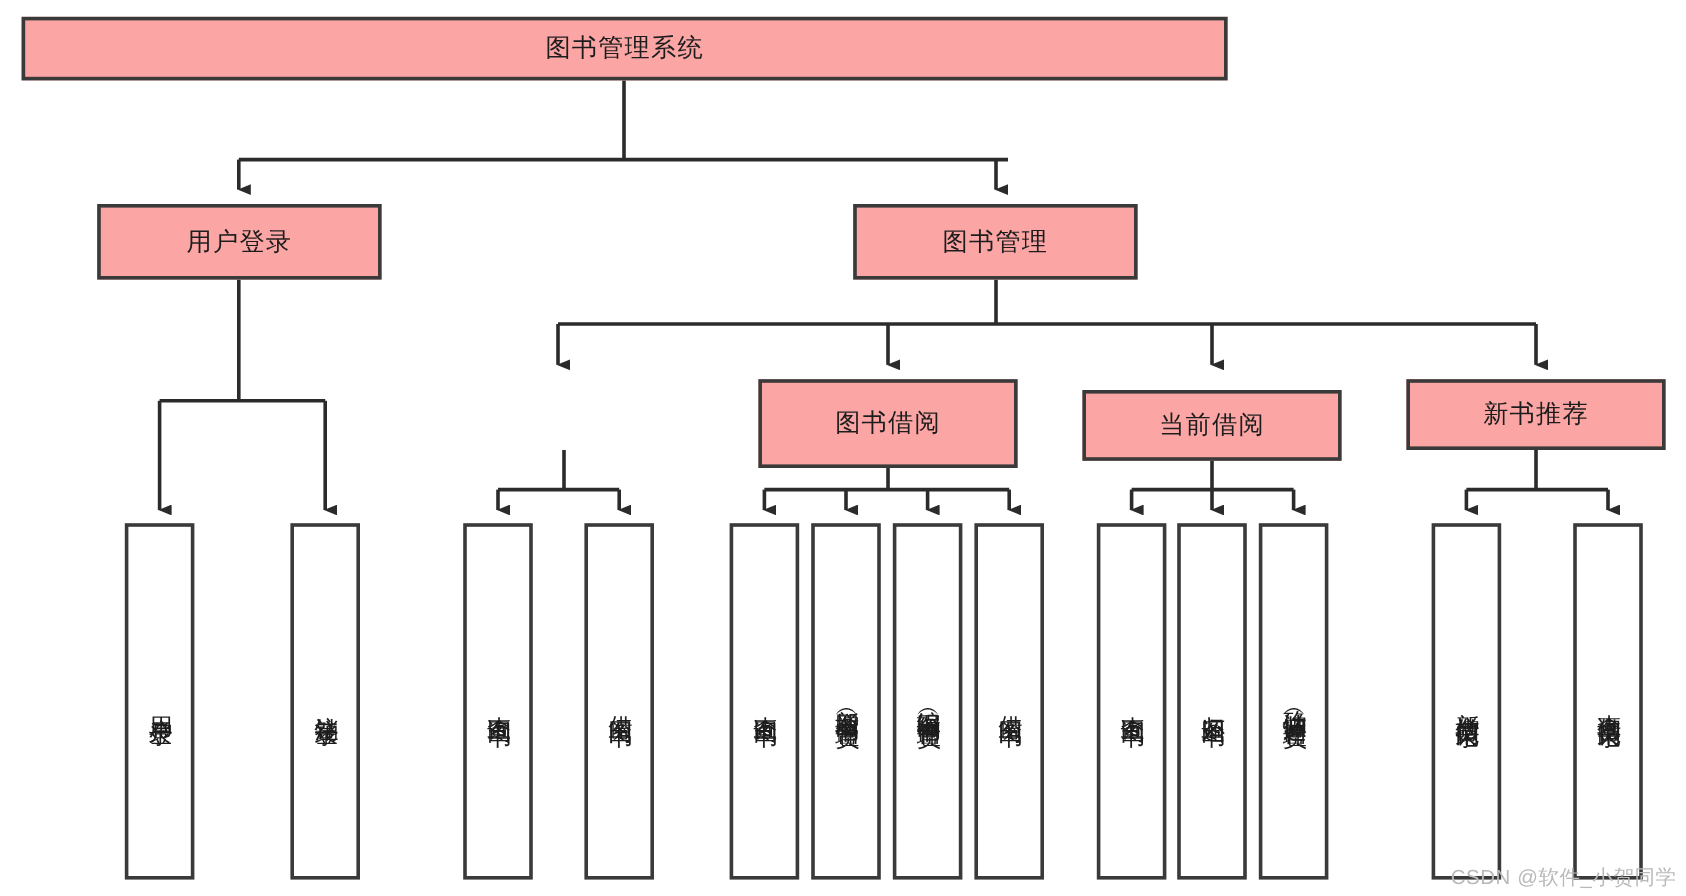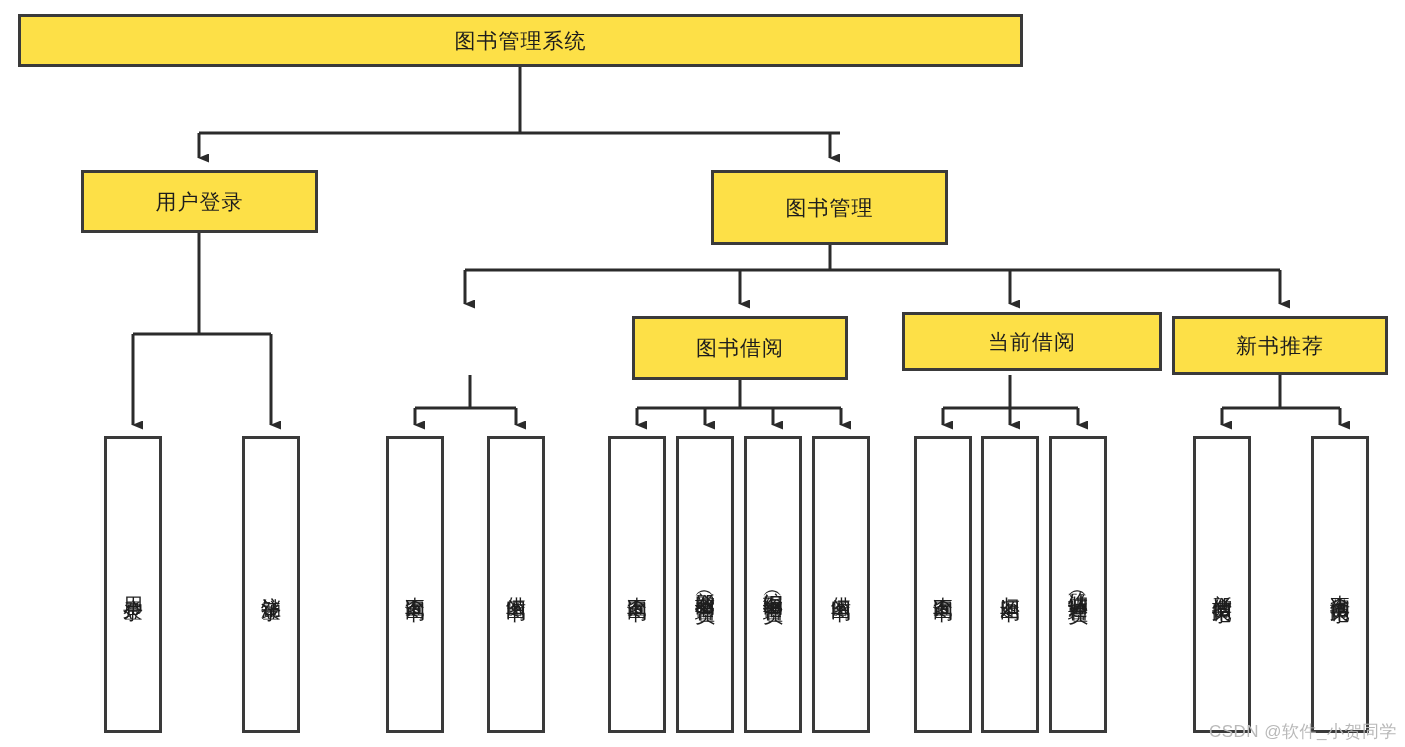--- a/index.html
+++ b/index.html
@@ -1,20 +1,20 @@
 <!DOCTYPE html>
 <html><head>
 <meta charset="utf-8">
 <style>
   html,body{margin:0;padding:0;background:#ffffff;}
   body{font-family:"Liberation Sans","DejaVu Sans",sans-serif;}
   #canvas{position:relative;width:1405px;height:747px;background:#ffffff;overflow:hidden;}
   svg#edges{position:absolute;left:0;top:0;width:1405px;height:747px;}
 
-  .node{position:absolute;box-sizing:border-box;background:#fde047;
+  .node{position:absolute;box-sizing:border-box;background:#fca5a5;
         border:3px solid #3a3a3a;display:flex;align-items:center;justify-content:center;}
   .node.lvl0{border-width:3px;}
   .node .lbl{font-size:21px;color:#1d1d1d;letter-spacing:1px;line-height:1.1;}
 
   .leaf{position:absolute;box-sizing:border-box;background:#ffffff;
         border:3px solid #3a3a3a;display:flex;align-items:center;justify-content:center;}
   .leaf .vlbl{writing-mode:vertical-rl;text-orientation:upright;
         font-size:20px;color:#1d1d1d;line-height:1.45;letter-spacing:2px;
         white-space:nowrap;}
 
@@ -76,28 +76,28 @@
     </g>
   </svg>
 
   <div class="node lvl0" style="left:18px;top:14px;width:1005px;height:53px;">
     <span class="lbl">图书管理系统</span>
   </div>
 
   <div class="node" style="left:81px;top:170px;width:237px;height:63px;">
     <span class="lbl">用户登录</span>
   </div>
-  <div class="node" style="left:711px;top:170px;width:237px;height:75px;">
+  <div class="node" style="left:711px;top:170px;width:237px;height:63px;">
     <span class="lbl">图书管理</span>
   </div>
 
-  <div class="node" style="left:632px;top:316px;width:216px;height:64px;text-align:center;">
+  <div class="node" style="left:632px;top:316px;width:216px;height:74px;text-align:center;">
     <span class="lbl">图书借阅</span>
   </div>
-  <div class="node" style="left:902px;top:312px;width:260px;height:59px;">
+  <div class="node" style="left:902px;top:325px;width:216px;height:59px;">
     <span class="lbl">当前借阅</span>
   </div>
   <div class="node" style="left:1172px;top:316px;width:216px;height:59px;">
     <span class="lbl">新书推荐</span>
   </div>
 
   <div class="leaf" style="left:104px;top:436px;width:58px;height:297px;">
     <span class="vlbl">用户登录</span>
   </div>
   <div class="leaf" style="left:242px;top:436px;width:58px;height:297px;">

